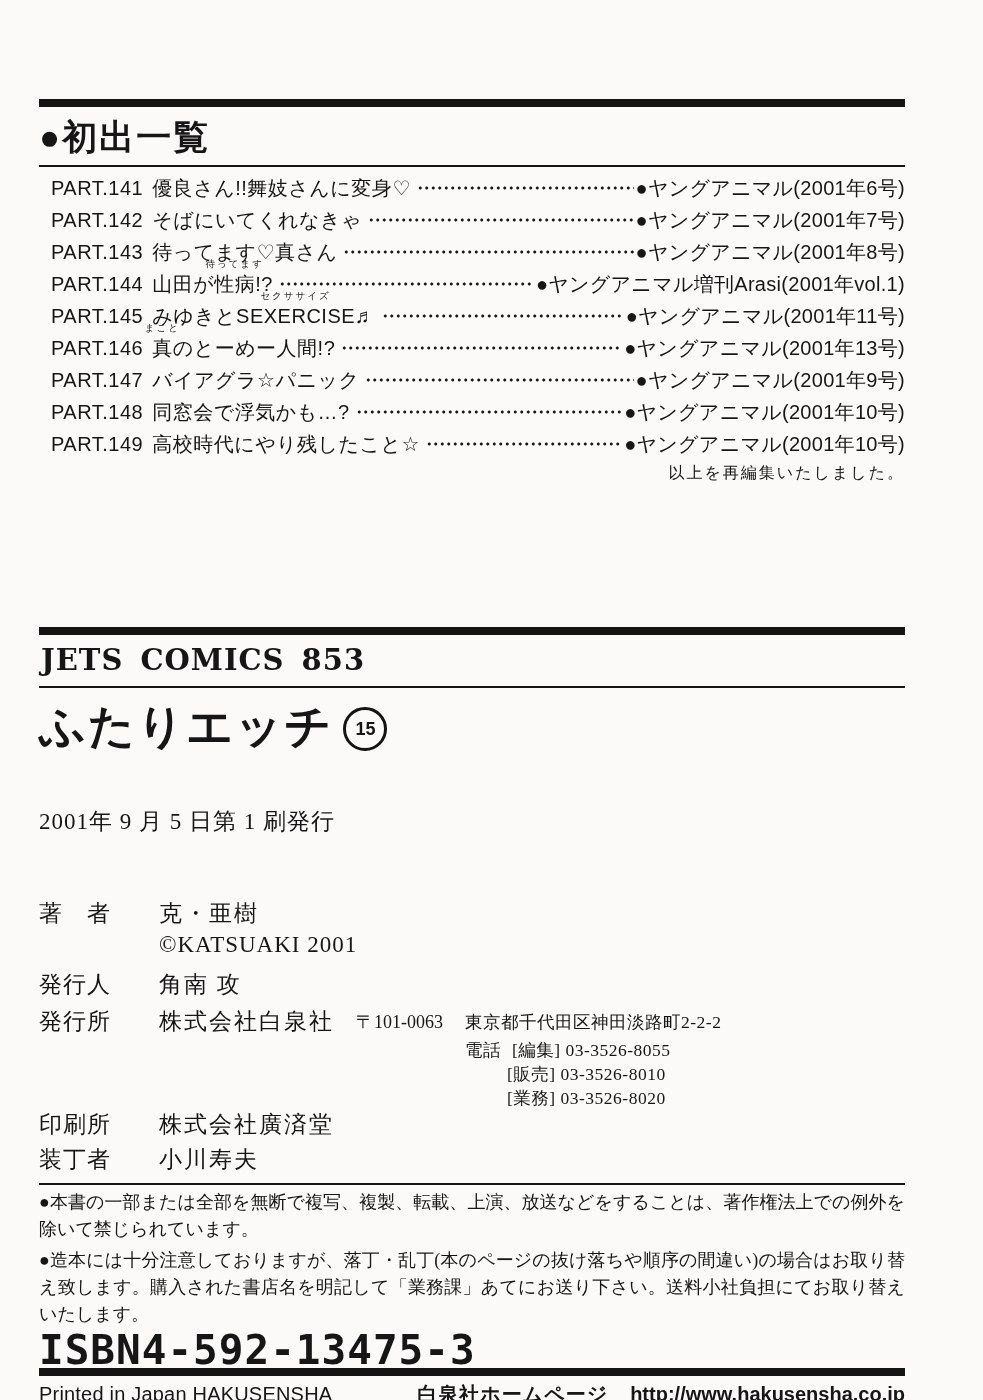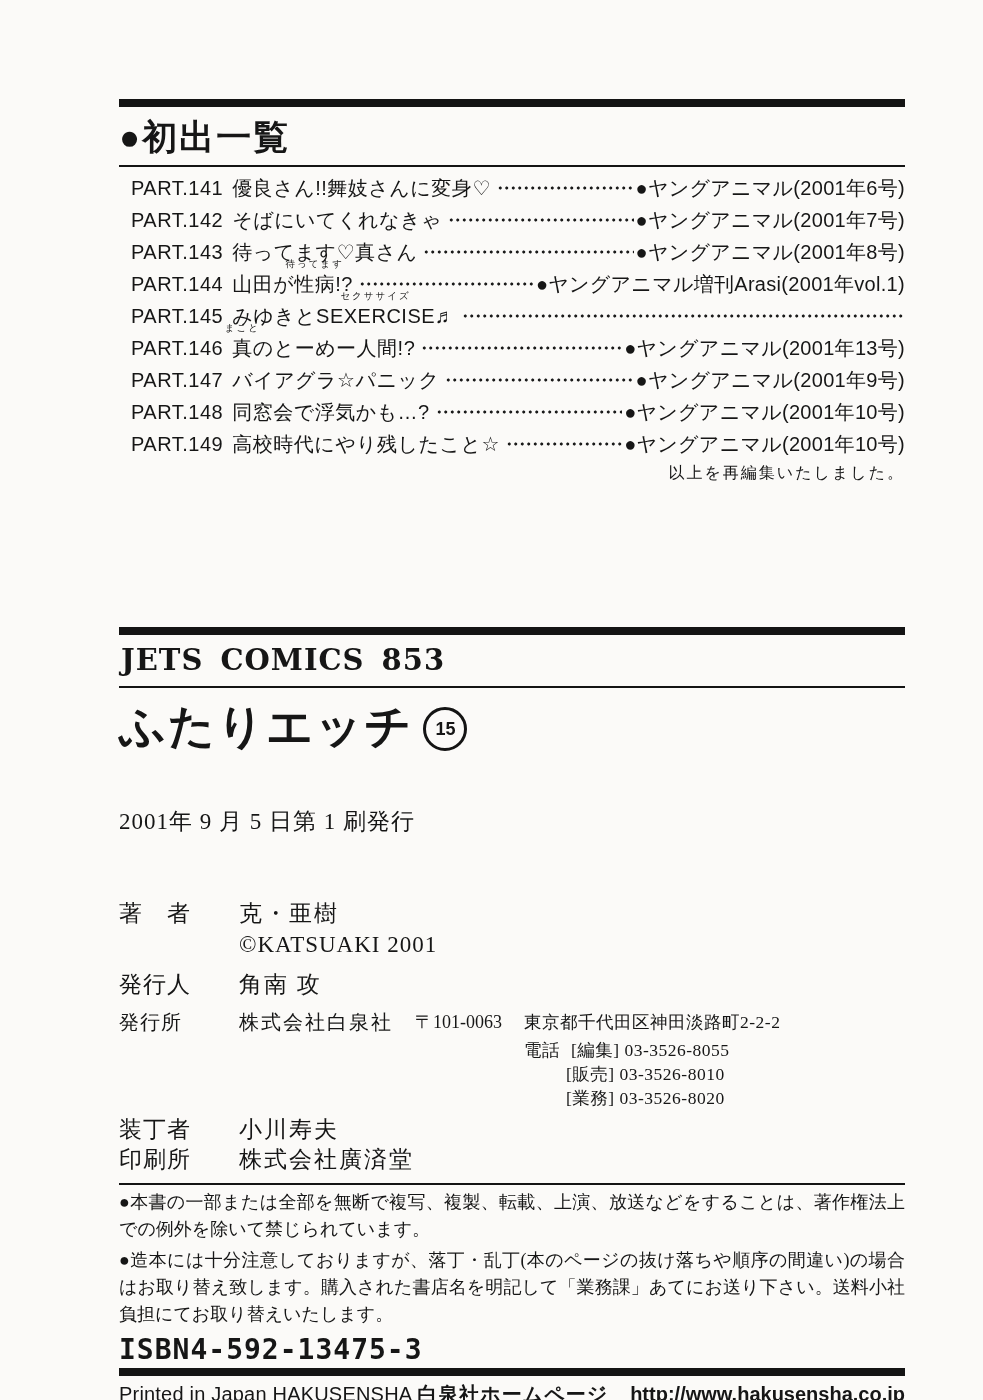--- a/index.html
+++ b/index.html
@@ -5,21 +5,21 @@
   html,body{margin:0;padding:0;background:#e8e8e6;}
   .page{
     position:relative;
     width:983px;height:1400px;
     margin:0 auto;
     background:#fbfaf8;
     color:#161616;
     font-family:"Liberation Sans","DejaVu Sans",sans-serif;
     overflow:hidden;
     box-sizing:border-box;
-    padding:99px 78px 0 119px;
+    padding:99px 78px 0 39px;
   }
   .rule{background:#141414;}
   .rule.thick{height:8px;}
   .rule.thin{height:2px;}
   .rule.hair{height:2px;}
 
   
   .src-heading{
     margin:9px 0 7px 0;
     font-size:35px;line-height:42px;
@@ -79,21 +79,21 @@
     margin-top:62px;
     font-family:"Liberation Serif","DejaVu Serif",serif;
   }
   .crow{display:flex;align-items:baseline;font-size:23px;line-height:32px;}
   .clabel{width:92px;letter-spacing:1px;flex:0 0 auto;}
   .cval{margin-left:28px;letter-spacing:2px;}
   .crow.copyright{margin-top:0;line-height:30px;}
   .crow.copyright .cval{letter-spacing:1px;}
   .crow.publisher{margin-top:9px;}
   .pubhouse{margin-top:5px;display:flex;align-items:flex-start;}
-  .pubhouse .main{display:flex;align-items:baseline;font-size:20px;line-height:32px;flex:0 0 auto;}
+  .pubhouse .main{display:flex;align-items:baseline;font-size:23px;line-height:32px;flex:0 0 auto;}
   .postal{margin-left:22px;font-size:18px;letter-spacing:0px;flex:0 0 auto;line-height:32px;}
   .addr-block{margin-left:22px;font-size:17.5px;flex:0 0 auto;}
   .addr{line-height:32px;letter-spacing:0.5px;}
   .phone-row{line-height:24px;letter-spacing:0.5px;}
   .phone-label{margin-right:6px;}
   .phone-row.cont{padding-left:42px;}
   .crow.printer{margin-top:0px;line-height:30px;}
   .crow.designer{margin-top:5px;line-height:30px;}
 
   
@@ -103,21 +103,21 @@
     font-family:"Liberation Serif","DejaVu Serif",serif;
     font-size:18px;line-height:27px;letter-spacing:0px;
     text-align:justify;font-weight:500;
   }
   .notice .rule{margin-bottom:4px;}
 
   
   .isbn{
     margin-top:4px;
     font-family:"DejaVu Sans Mono","Liberation Mono",monospace;
-    font-size:28px;line-height:36px;font-weight:700;letter-spacing:1px;
+    font-size:41px;line-height:36px;font-weight:700;letter-spacing:1px;
   }
   .footer{
     display:flex;justify-content:space-between;align-items:baseline;
     padding-top:5px;font-size:20px;line-height:26px;
   }
   .footer .left{letter-spacing:0.2px;}
   .footer .right{display:flex;gap:22px;align-items:baseline;}
   .footer .hp-label{font-weight:700;letter-spacing:1px;}
   .footer .hp-url{font-weight:700;letter-spacing:0px;}
 </style>
@@ -152,20 +152,21 @@
         <li class="part-row">
           <span class="part-num">PART.144</span>
           <span class="part-title">山田が<span class="rb">性病<span class="rt">待ってます</span></span>!?</span>
           <span class="leader"></span>
           <span class="part-source">●ヤングアニマル増刊Arasi(2001年vol.1)</span>
         </li>
         <li class="part-row">
           <span class="part-num">PART.145</span>
           <span class="part-title">みゆきと<span class="rb">SEXERCISE<span class="rt">セクササイズ</span></span>♬</span>
           <span class="leader"></span>
+          <span class="part-source">●ヤングアニマル(2001年11号)</span>
         </li>
         <li class="part-row">
           <span class="part-num">PART.146</span>
           <span class="part-title"><span class="rb">真<span class="rt">まこと</span></span>のとーめー人間!?</span>
           <span class="leader"></span>
           <span class="part-source">●ヤングアニマル(2001年13号)</span>
         </li>
         <li class="part-row">
           <span class="part-num">PART.147</span>
           <span class="part-title">バイアグラ☆パニック</span>
@@ -230,27 +231,27 @@
         <div class="phone-row cont">
           <span>[販売]</span>
           <span>03-3526-8010</span>
         </div>
         <div class="phone-row cont">
           <span>[業務]</span>
           <span>03-3526-8020</span>
         </div>
       </span>
     </div>
+    <div class="crow printer">
+      <span class="clabel">印刷所</span>
+      <span class="cval">株式会社廣済堂</span>
+    </div>
     <div class="crow designer">
       <span class="clabel">装丁者</span>
       <span class="cval">小川寿夫</span>
-    </div>
-    <div class="crow printer">
-      <span class="clabel">印刷所</span>
-      <span class="cval">株式会社廣済堂</span>
     </div>
   </section>
 
   <section class="notice">
     <div class="rule hair"></div>
     <p>●本書の一部または全部を無断で複写、複製、転載、上演、放送などをすることは、著作権法上での例外を除いて禁じられています。</p>
     <p>●造本には十分注意しておりますが、落丁・乱丁(本のページの抜け落ちや順序の間違い)の場合はお取り替え致します。購入された書店名を明記して「業務課」あてにお送り下さい。送料小社負担にてお取り替えいたします。</p>
   </section>
 
   <div class="isbn">ISBN4-592-13475-3</div>

